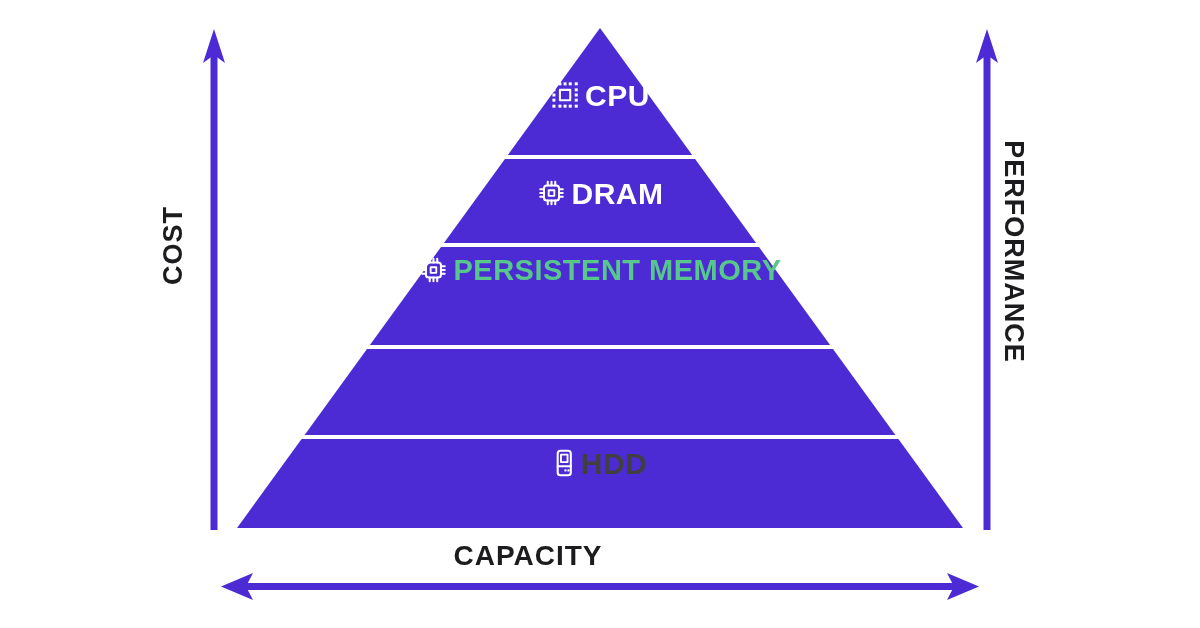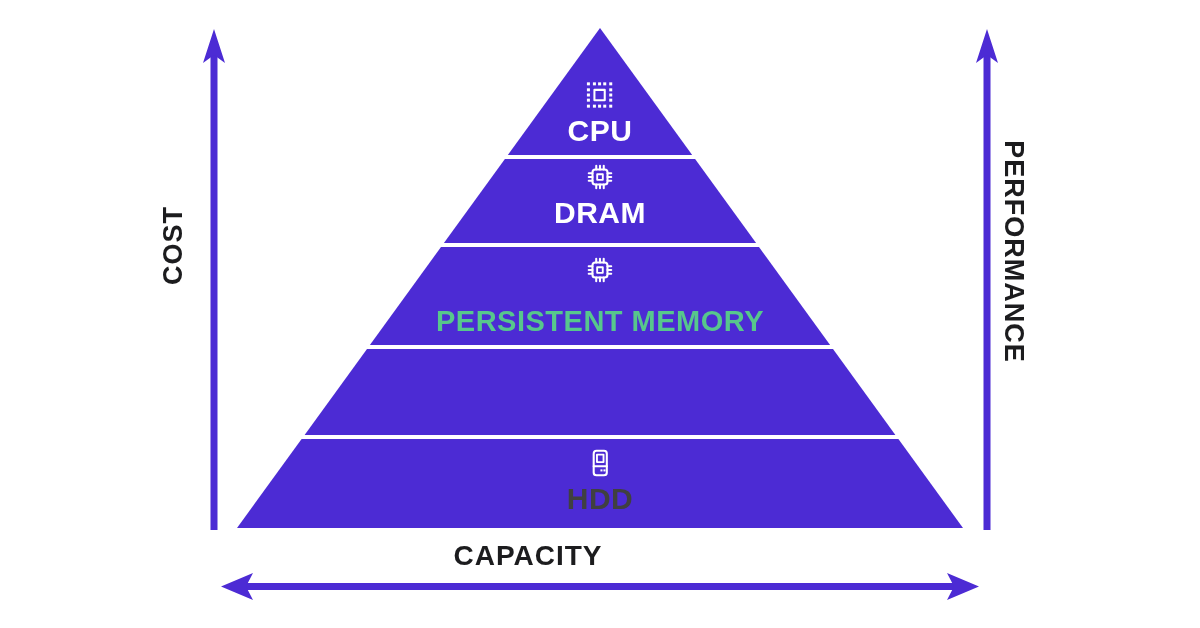--- a/index.html
+++ b/index.html
@@ -6,21 +6,21 @@
   .canvas{
     position:relative;width:1200px;height:628px;overflow:hidden;
     background:var(--background,#fff);
     font-family:"Liberation Sans", sans-serif;
   }
   .bg-svg{position:absolute;left:0;top:0;width:1200px;height:628px;}
   .tier-shape{fill:var(--accent,#4C2BD4);}
   .arrow-shape{fill:var(--accent,#4C2BD4);}
   .tier-content{
     position:absolute;left:50%;transform:translateX(-50%);
-    display:flex;flex-direction:column;align-items:center;gap:5px;
+    display:flex;flex-direction:row;align-items:flex-start;gap:5px;
     pointer-events:none;
   }
   .tier-label{
     font-size:30px;font-weight:700;letter-spacing:.5px;line-height:1.05;
     color:var(--tier-text,#fff);white-space:nowrap;
   }
   .tier-label.pm{font-size:29px;}
   .tier-icon{display:block;}
   .st{fill:none;stroke:var(--tier-text,#fff);stroke-width:2.2;stroke-linecap:round;stroke-linejoin:round;}
   .st-thin{fill:none;stroke:var(--tier-text,#fff);stroke-width:2;stroke-linecap:round;stroke-linejoin:round;}
@@ -82,21 +82,21 @@
         <rect x="2.5" y="26.3" width="3.2" height="3.2"></rect>
           <rect x="8.9" y="26.3" width="3.2" height="3.2"></rect>
         <rect x="14.4" y="26.3" width="3.2" height="3.2"></rect>
           <rect x="19.9" y="26.3" width="3.2" height="3.2"></rect>
         <rect x="26.3" y="26.3" width="3.2" height="3.2"></rect>
       </g>
     </svg>
     <span class="tier-label" style="color: rgb(255, 255, 255);">CPU</span>
   </div>
 
-  <div class="tier-content" style="top:162px">
+  <div class="tier-content" style="top:178px">
     <svg class="tier-icon" width="30" height="30" viewBox="0 0 32 32">
       <rect class="st" x="8" y="8" width="16" height="16" rx="3"></rect>
       <rect class="st-thin" x="13" y="13" width="6" height="6"></rect>
       <g class="st">
         <line x1="12" y1="4" x2="12" y2="8"></line>
           <line x1="16" y1="4" x2="16" y2="8"></line>
           <line x1="20" y1="4" x2="20" y2="8"></line>
         <line x1="12" y1="24" x2="12" y2="28"></line>
           <line x1="16" y1="24" x2="16" y2="28"></line>
           <line x1="20" y1="24" x2="20" y2="28"></line>
@@ -123,21 +123,21 @@
           <line x1="16" y1="24" x2="16" y2="28"></line>
           <line x1="20" y1="24" x2="20" y2="28"></line>
         <line x1="4" y1="12" x2="8" y2="12"></line>
           <line x1="4" y1="16" x2="8" y2="16"></line>
           <line x1="4" y1="20" x2="8" y2="20"></line>
         <line x1="24" y1="12" x2="28" y2="12"></line>
           <line x1="24" y1="16" x2="28" y2="16"></line>
           <line x1="24" y1="20" x2="28" y2="20"></line>
       </g>
     </svg>
-    <span class="tier-label pm" style="color: rgb(87, 199, 140); margin-top: 16px;">PERSISTENT MEMORY</span>
+    <span class="tier-label pm" style="color: rgb(87, 199, 140);">PERSISTENT MEMORY</span>
   </div>
 
 
   <div class="tier-content" style="top:448px">
     <svg class="tier-icon" width="23" height="30" viewBox="0 0 24 32">
       <rect class="st" x="5" y="3" width="14" height="26" rx="3"></rect>
       <rect class="st-thin" x="8.5" y="7" width="7" height="8"></rect>
       <line class="st" x1="5" y1="19.5" x2="19" y2="19.5"></line>
       <rect class="fl" x="12.2" y="22.8" width="2.2" height="2.2"></rect>
       <rect class="fl" x="15.4" y="22.8" width="2.2" height="2.2"></rect>

